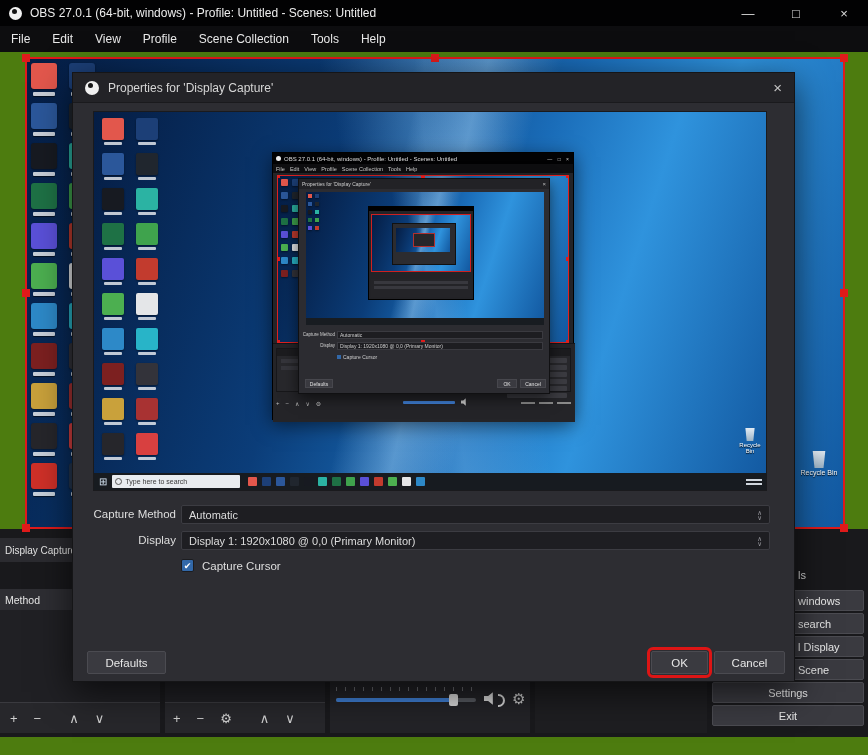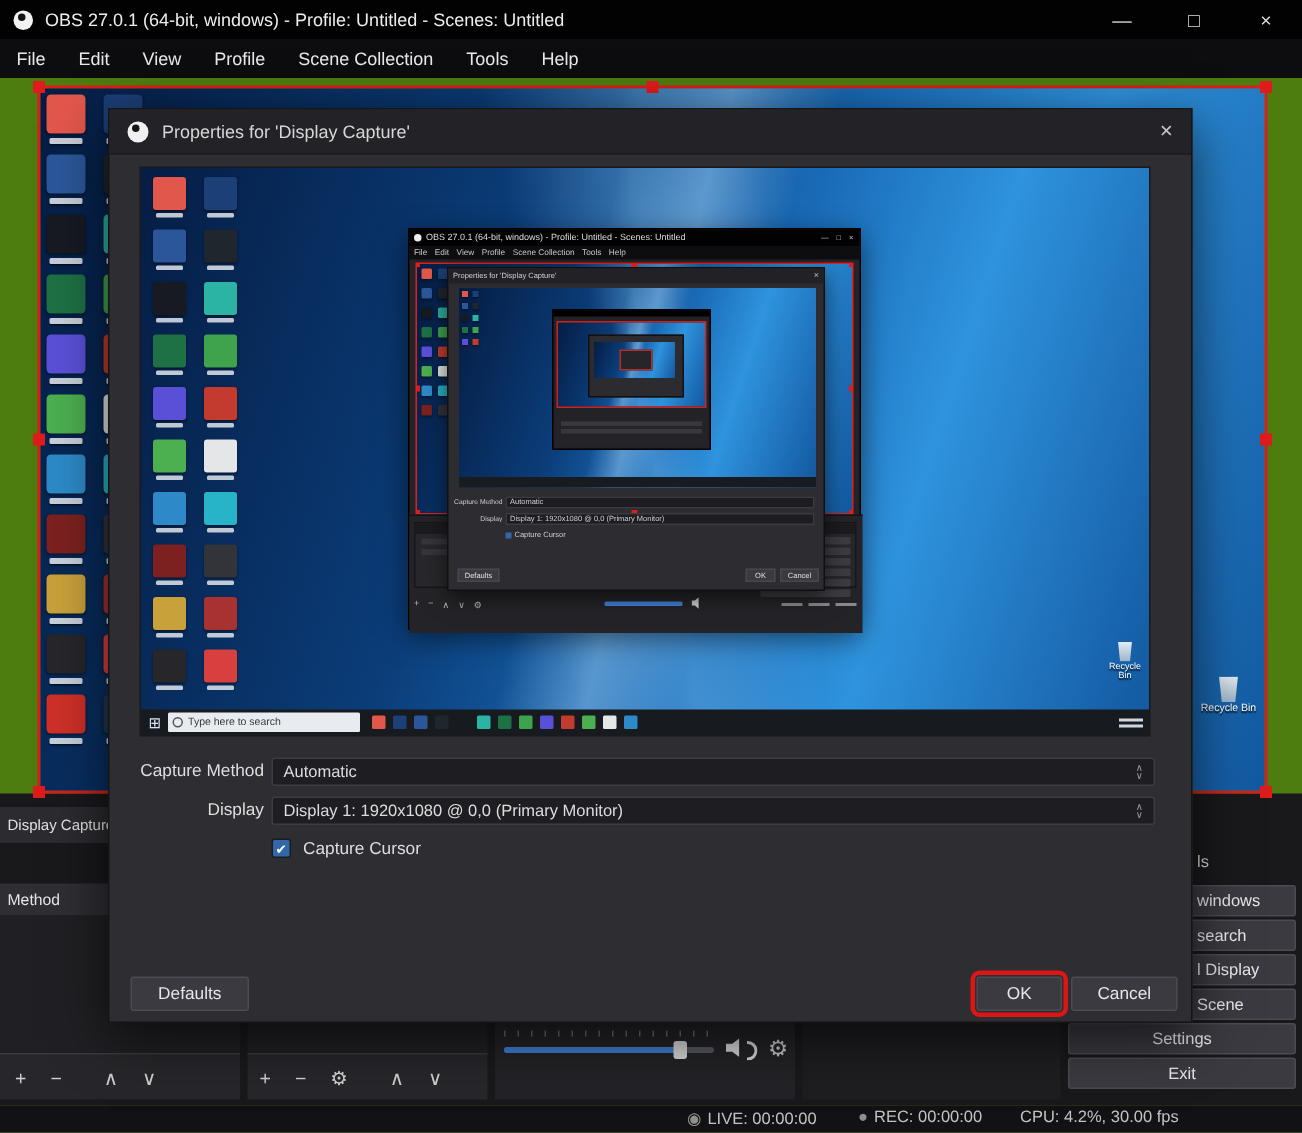--- a/index.html
+++ b/index.html
@@ -317,25 +317,20 @@
     <div class="vol-track">
       <div class="vol-fill"></div>
       <div class="vol-handle"></div>
     </div>
     <span class="speaker-body"></span>
     <span class="speaker-wave"></span>
     <span class="mixer-gear">⚙</span>
   </div>
   <div class="transitions-dock"></div>
 
-  <div class="statusbar">
-    <span class="sb-live"><i>◉</i><span>LIVE: 00:00:00</span></span>
-    <span class="sb-rec"><i>●</i><span>REC: 00:00:00</span></span>
-    <span class="sb-cpu">CPU: 4.2%, 30.00 fps</span>
-  </div>
 
   <div class="dialog">
     <div class="dlg-titlebar">
       <span class="dlg-logo"></span>
       <span class="dlg-title">Properties for 'Display Capture'</span>
       <span class="dlg-close">×</span>
     </div>
 
     <div class="dlg-preview wp">
       <div class="dicon-grid dlg-grid">

